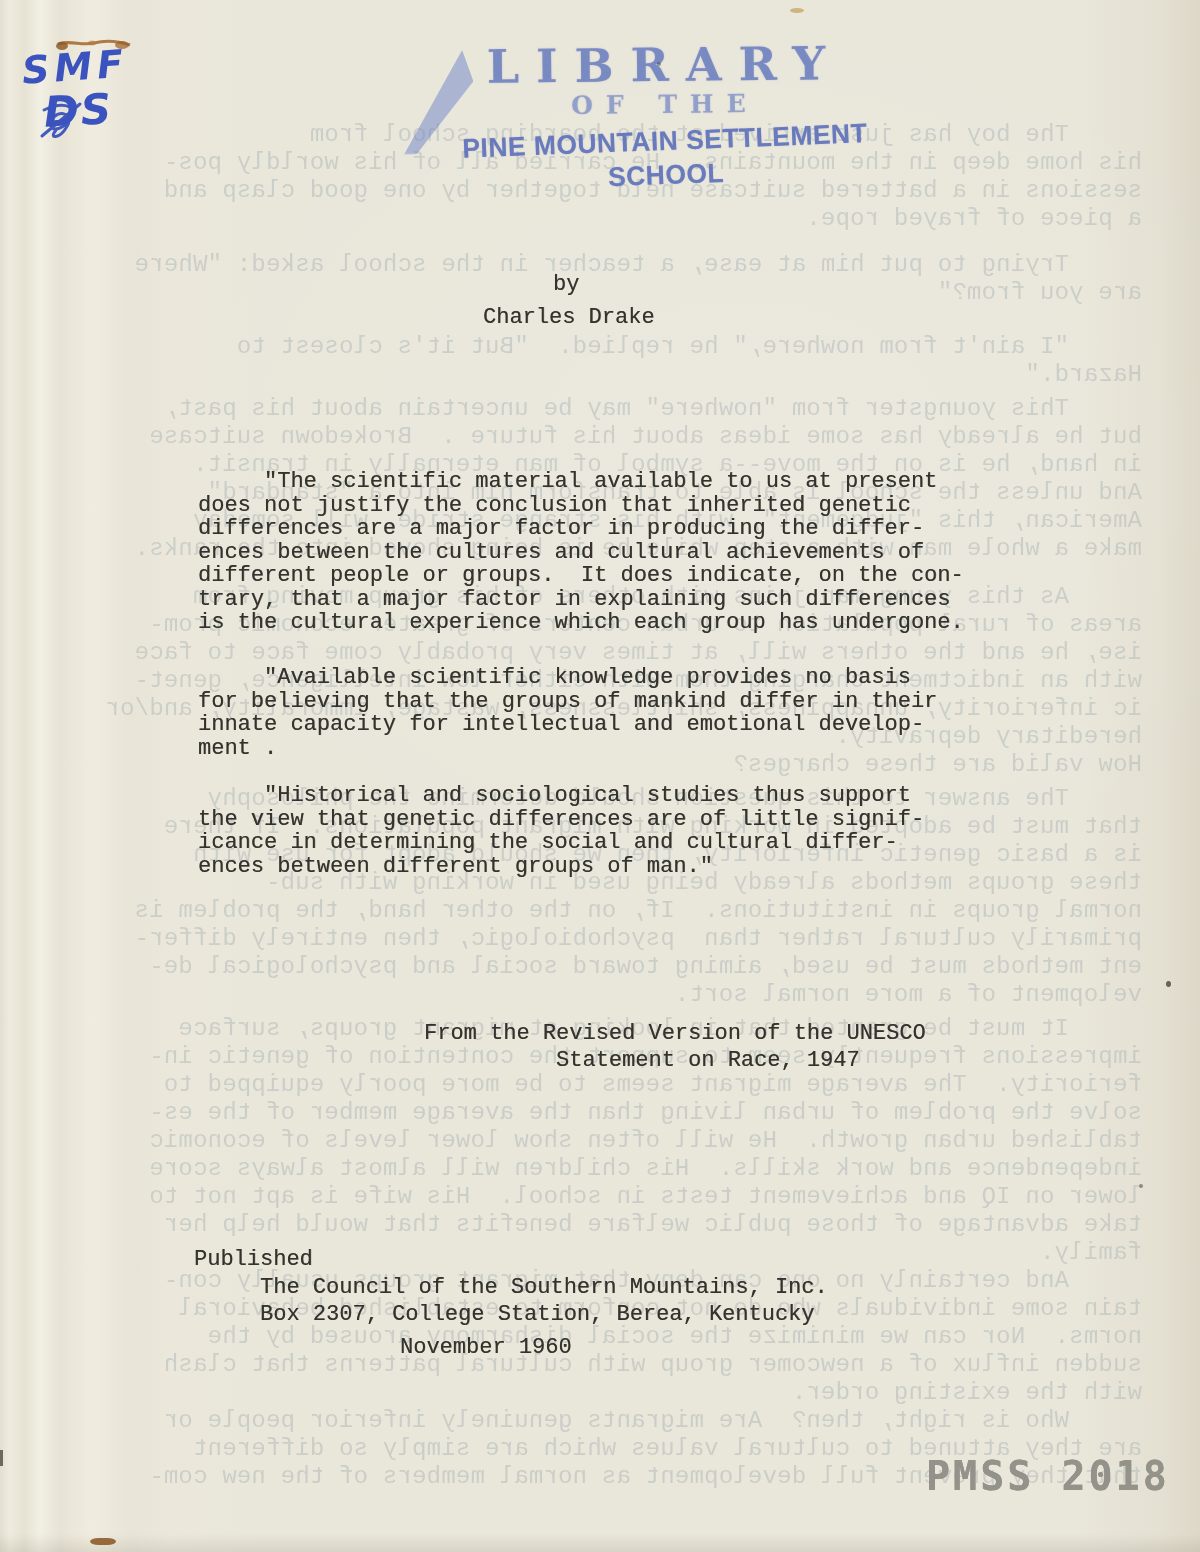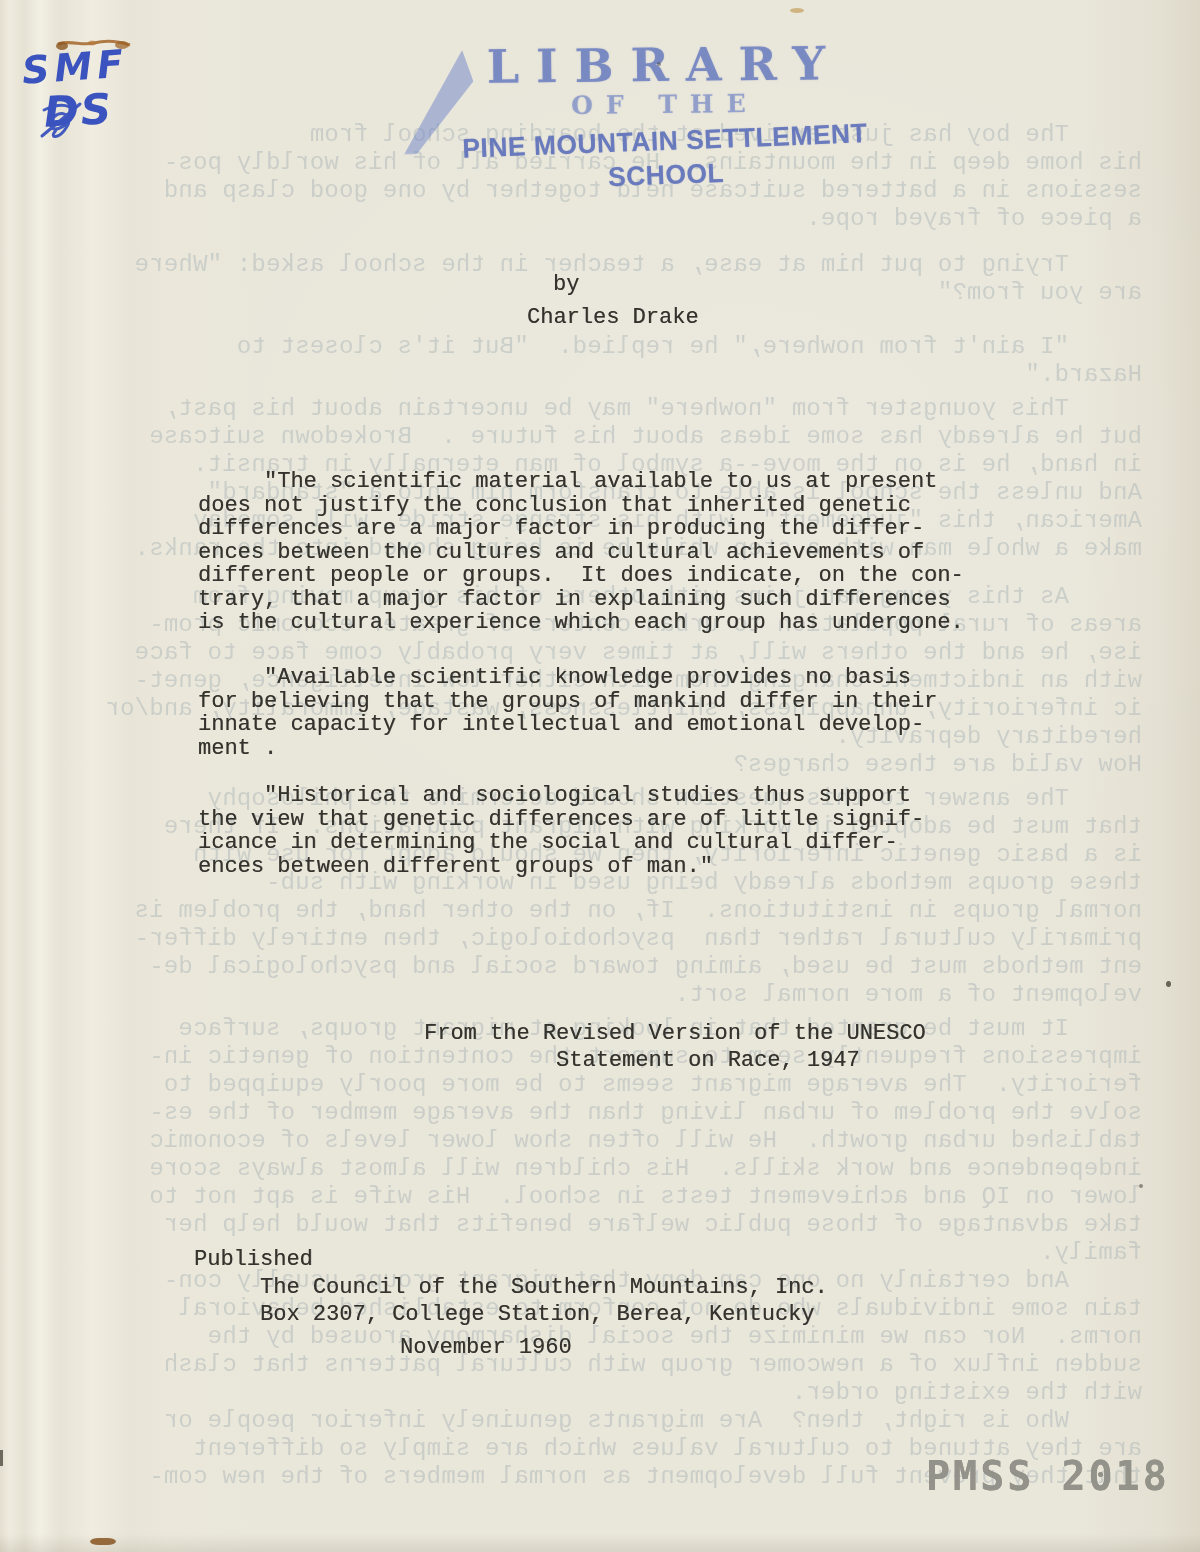--- a/index.html
+++ b/index.html
@@ -40,21 +40,21 @@
 
   
   .typed{
     position:absolute;white-space:pre;
     color:#34322d;
     font:22px/23.5px "Liberation Mono","DejaVu Sans Mono",monospace;
     text-shadow:0.35px 0.35px 0.45px rgba(40,38,33,0.55);
   }
   .title{left:338px;top:211px;letter-spacing:4px;}
   .byline{left:553px;top:273px;}
-  .author{left:483px;top:306px;margin-left:44px;}
+  .author{left:483px;top:306px;}
   .q1{left:198px;top:470px;}
   .q2{left:198px;top:666px;}
   .q3{left:198px;top:784px;}
   .attribution{left:424px;top:1020px;line-height:27px;}
   .publisher{left:194px;top:1246px;line-height:27.5px;}
   .pubdate{left:400px;top:1336px;}
 
   
   .stamp{
     position:absolute;left:400px;top:40px;width:530px;

